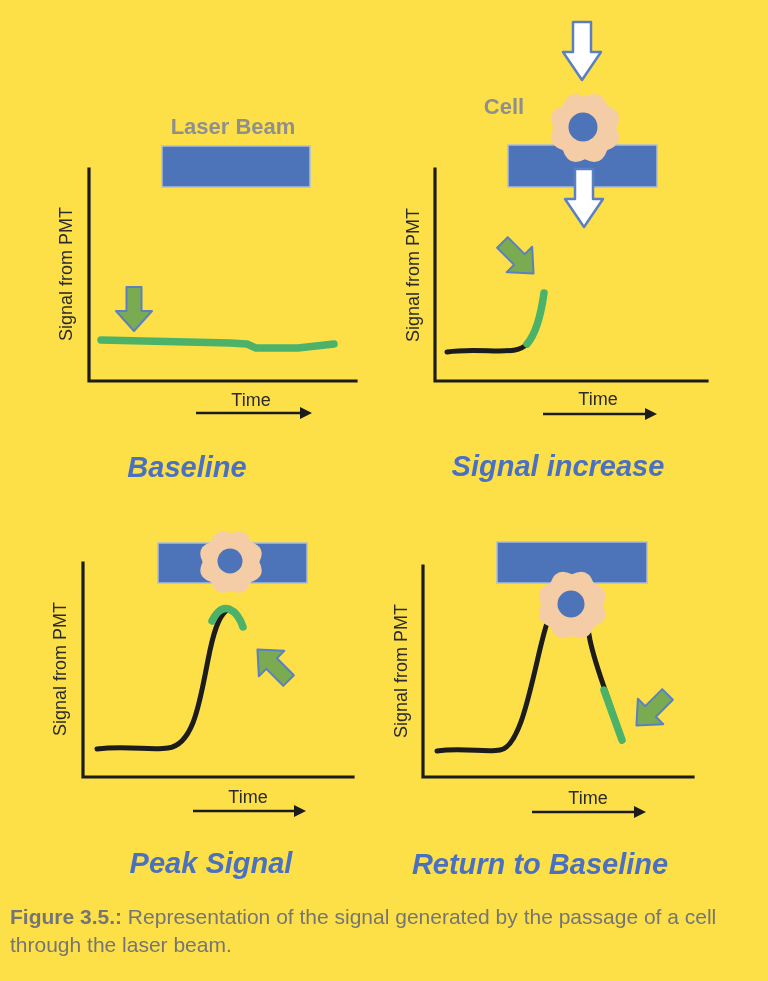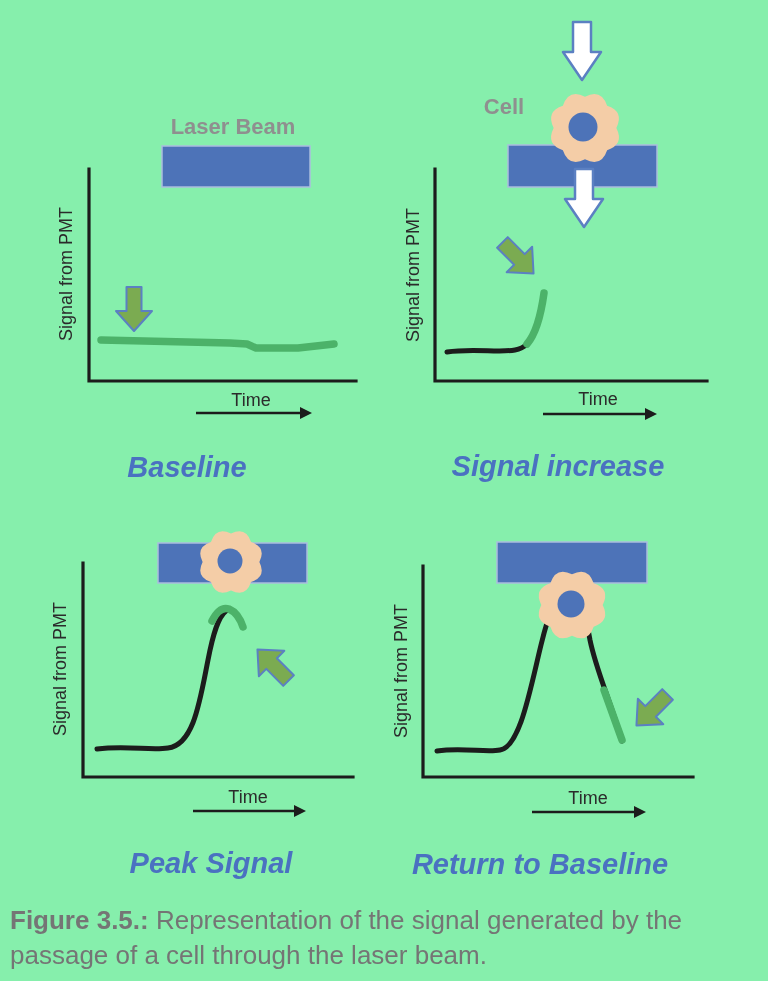--- a/index.html
+++ b/index.html
@@ -1,20 +1,20 @@
 <!DOCTYPE html>
 <html><head>
 <meta charset="utf-8">
 <style>
   html, body { margin: 0; padding: 0; background: #ffffff; }
   .page {
     position: relative;
     width: 768px;
     height: 981px;
-    background: #86efac;
+    background: #fde047;
     font-family: "Liberation Sans", sans-serif;
     overflow: hidden;
   }
   .diagram { position: absolute; top: 0; left: 0; display: block; }
 
   svg text { font-family: "Liberation Sans", sans-serif; }
   .t-axis  { font-size: 18px; fill: #2b2b2b; }
   .t-gray  { font-size: 22px; font-weight: bold; }
   .t-title { font-size: 29px; font-weight: bold; font-style: italic; }
 
@@ -25,21 +25,21 @@
   .time-head   { fill: #1c1c1c; }
   .beam        { stroke: #aabdde; stroke-width: 1.5; }
   .block-arrow { stroke-width: 2; stroke-linejoin: round; }
   .hollow-arrow{ fill: #ffffff; stroke-width: 2.5; stroke-linejoin: round; }
 
   .caption {
     position: absolute;
     left: 10px;
     top: 903px;
     width: 748px;
-    font-size: 26px;
+    font-size: 21px;
     line-height: 1.33;
     color: #757575;
   }
   .caption .cap-label { font-weight: bold; }
 </style>
 </head>
 <body>
 
 <div class="page">
 

